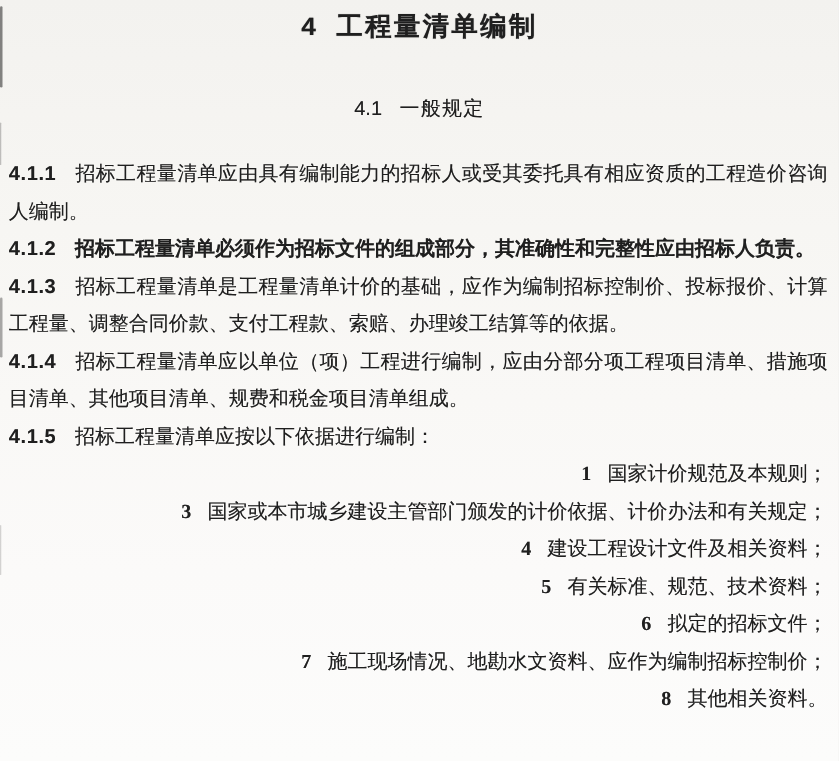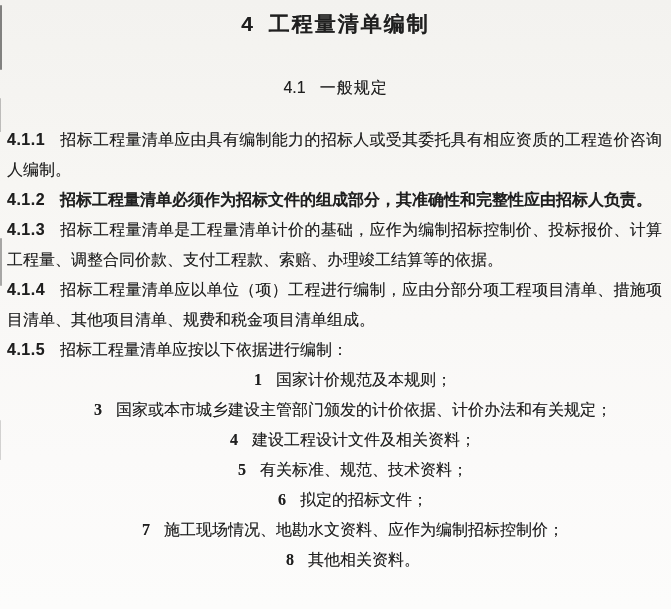--- a/index.html
+++ b/index.html
@@ -32,21 +32,21 @@
     border-radius: 1px;
   }
   .streak-a { top: 5px;  width: 2px; height: 65px; }
   .streak-b { top: 98px; width: 1px; height: 34px; background: rgba(60,60,60,0.30); }
   .streak-c { top: 238px; width: 2px; height: 48px; background: rgba(45,45,45,0.40); }
   .streak-d { top: 420px; width: 1px; height: 40px; background: rgba(70,70,70,0.22); }
 
   .chapter-title {
     margin: 11px 0 0 0;
     text-align: center;
-    font-family: Liberation Sans, sans-serif;
+    font-family: Liberation Mono, monospace;
     font-size: 21px;
     line-height: 26px;
     font-weight: bold;
     letter-spacing: 2px;
     text-shadow: 0 0 0.6px rgba(20,20,20,0.55);
   }
   .chapter-title .t-num { margin-right: 16px; letter-spacing: 0; }
 
   .section-title {
     margin: 40px 0 0 0;
@@ -77,21 +77,21 @@
     margin-right: 15px;
     letter-spacing: 0.5px;
   }
   .clause.emph {
     font-family: "Liberation Sans", sans-serif;
     font-weight: bold;
   }
   .list-item {
     margin: 0;
     padding-left: 36px;
-    text-align: center;
+    text-align: right;
   }
   .list-item .num {
     font-weight: bold;
     display: inline-block;
     min-width: 10px;
     margin-right: 13px;
   }
 </style>
 </head>
 <body>

